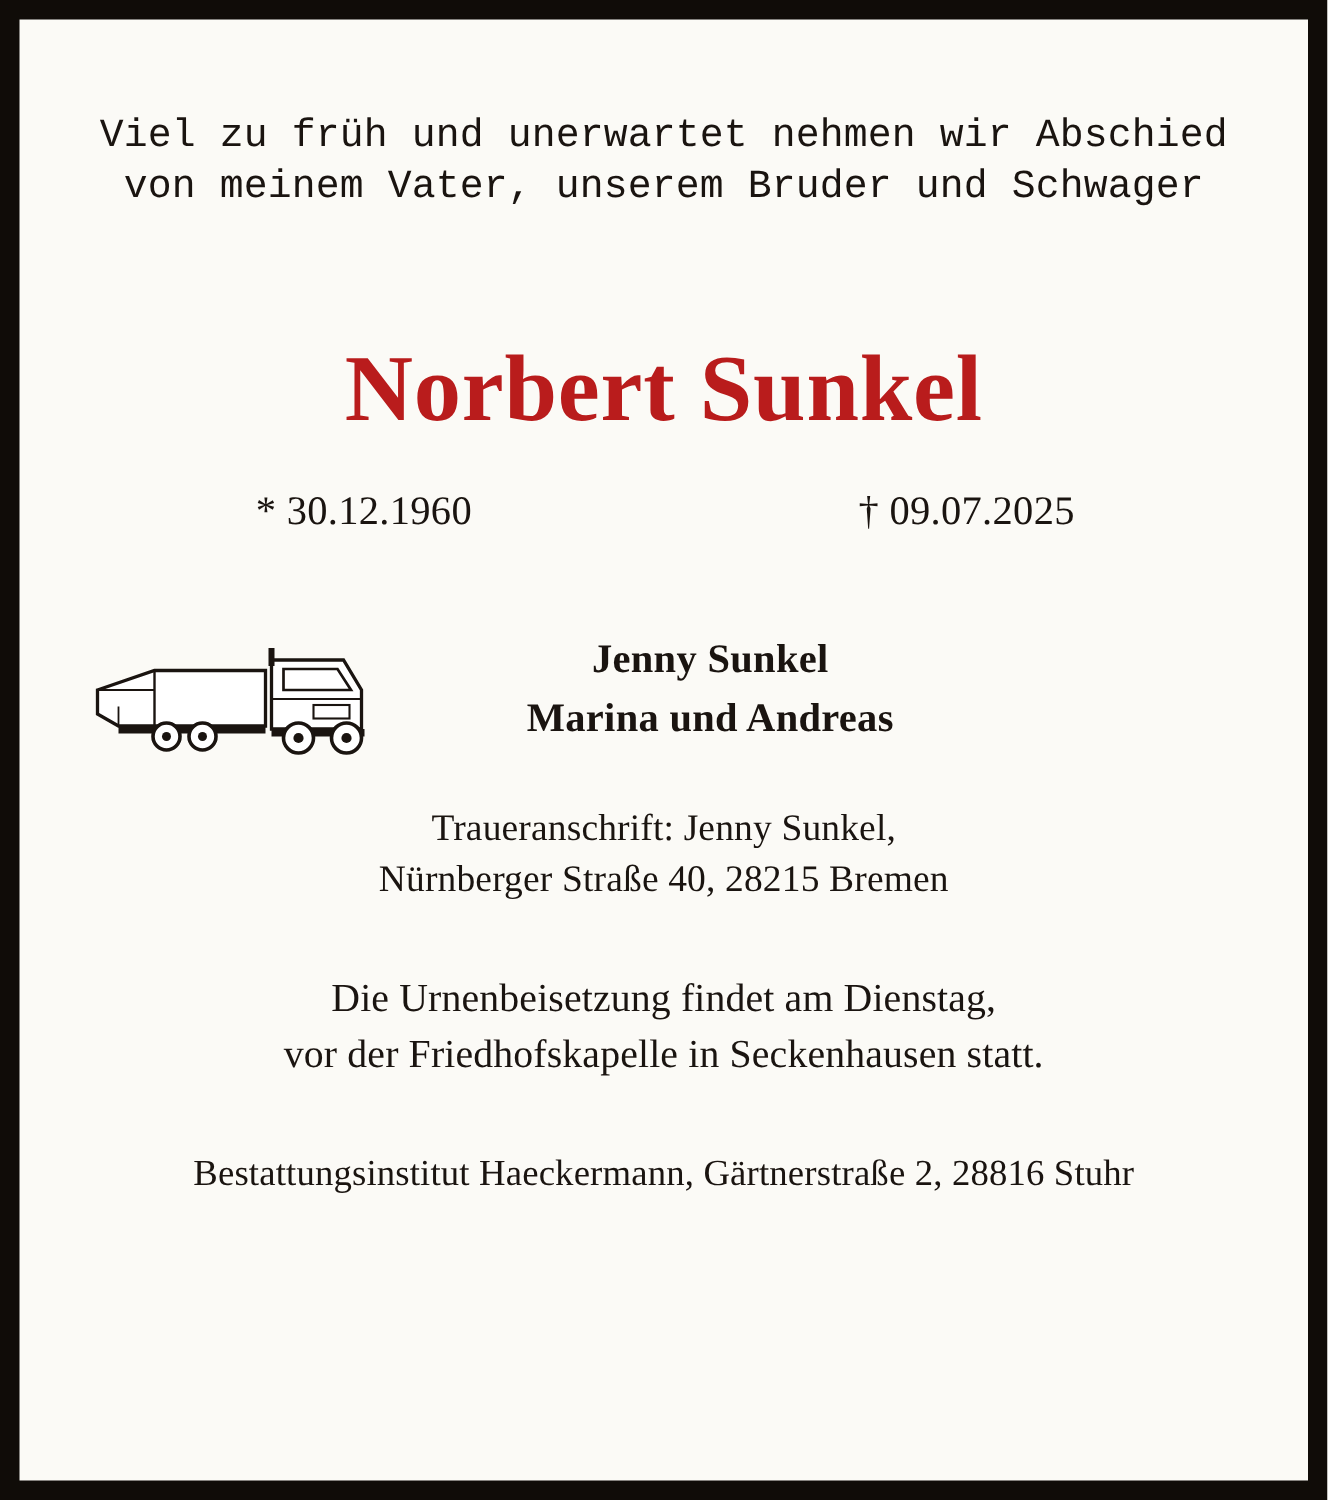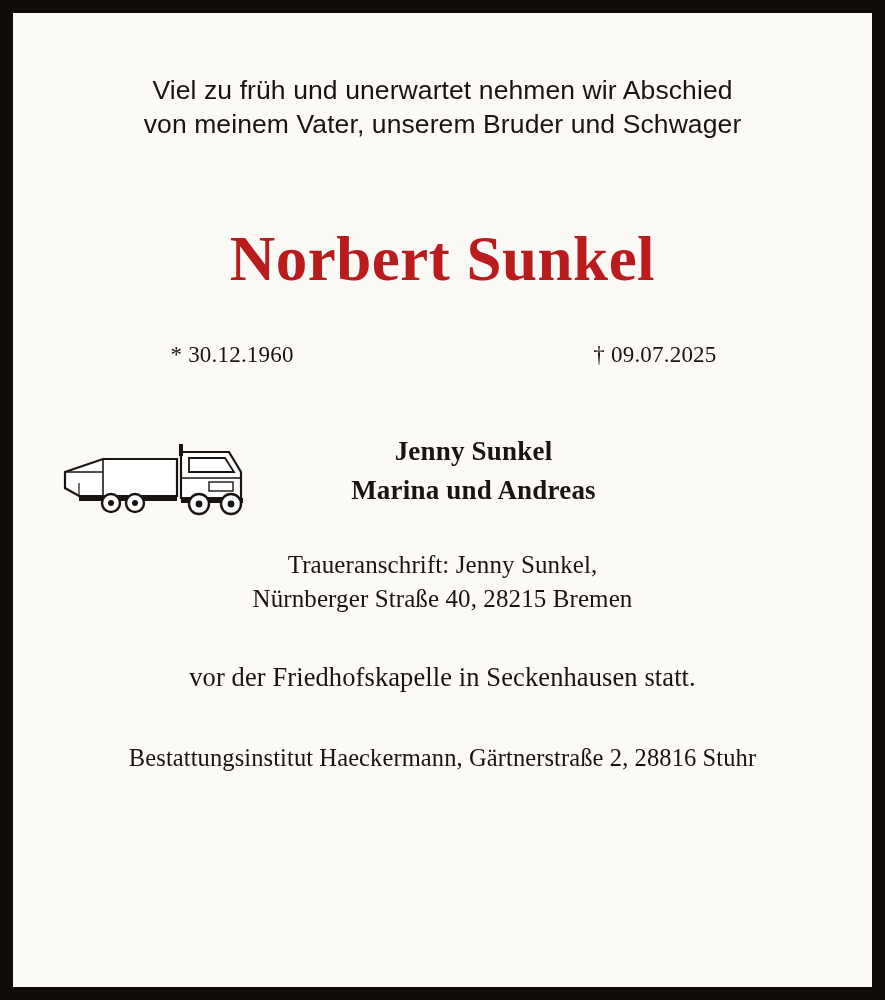--- a/index.html
+++ b/index.html
@@ -19,45 +19,45 @@
     height: 1000px;
     border: 13px solid #100c08;
     background: #fbfaf6;
     padding: 44px 40px 26px 40px;
     display: flex;
     flex-direction: column;
     align-items: center;
     text-align: center;
   }
   .intro {
-    font-family: Liberation Sans, sans-serif;
+    font-family: Liberation Mono, monospace;
     font-size: 26.5px;
     line-height: 1.30;
     letter-spacing: 0.1px;
     color: #1a1410;
     margin-top: 16px;
   }
   .intro div { white-space: nowrap; }
 
   .name {
     font-family: "Liberation Serif", serif;
     font-size: 63px;
     font-weight: 700;
     letter-spacing: 0.5px;
     color: #b91c1c;
     margin-top: 86px;
     line-height: 1.0;
   }
 
   .dates {
-    margin-top: 51px;
+    margin-top: 34px;
     width: 560px;
     display: flex;
     justify-content: space-between;
-    font-size: 23px;
+    font-size: 27px;
     letter-spacing: 0.2px;
   }
   .dates .birth { padding-left: 8px; }
   .dates .death { padding-right: 6px; }
 
   .mid-row {
     margin-top: 58px;
     width: 100%;
     display: flex;
     align-items: flex-start;
@@ -160,19 +160,20 @@
       <div>Marina und Andreas</div>
     </div>
   </div>
 
   <div class="address">
     <div>Traueranschrift: Jenny Sunkel,</div>
     <div>Nürnberger Straße 40, 28215 Bremen</div>
   </div>
 
   <div class="ceremony">
+    <div>Die Urnenbeisetzung findet am Dienstag,</div>
     <div>vor der Friedhofskapelle in Seckenhausen statt.</div>
   </div>
 
 
   <div class="institute">Bestattungsinstitut Haeckermann, Gärtnerstraße 2, 28816 Stuhr</div>
 
 </div>
 
 </body></html>

